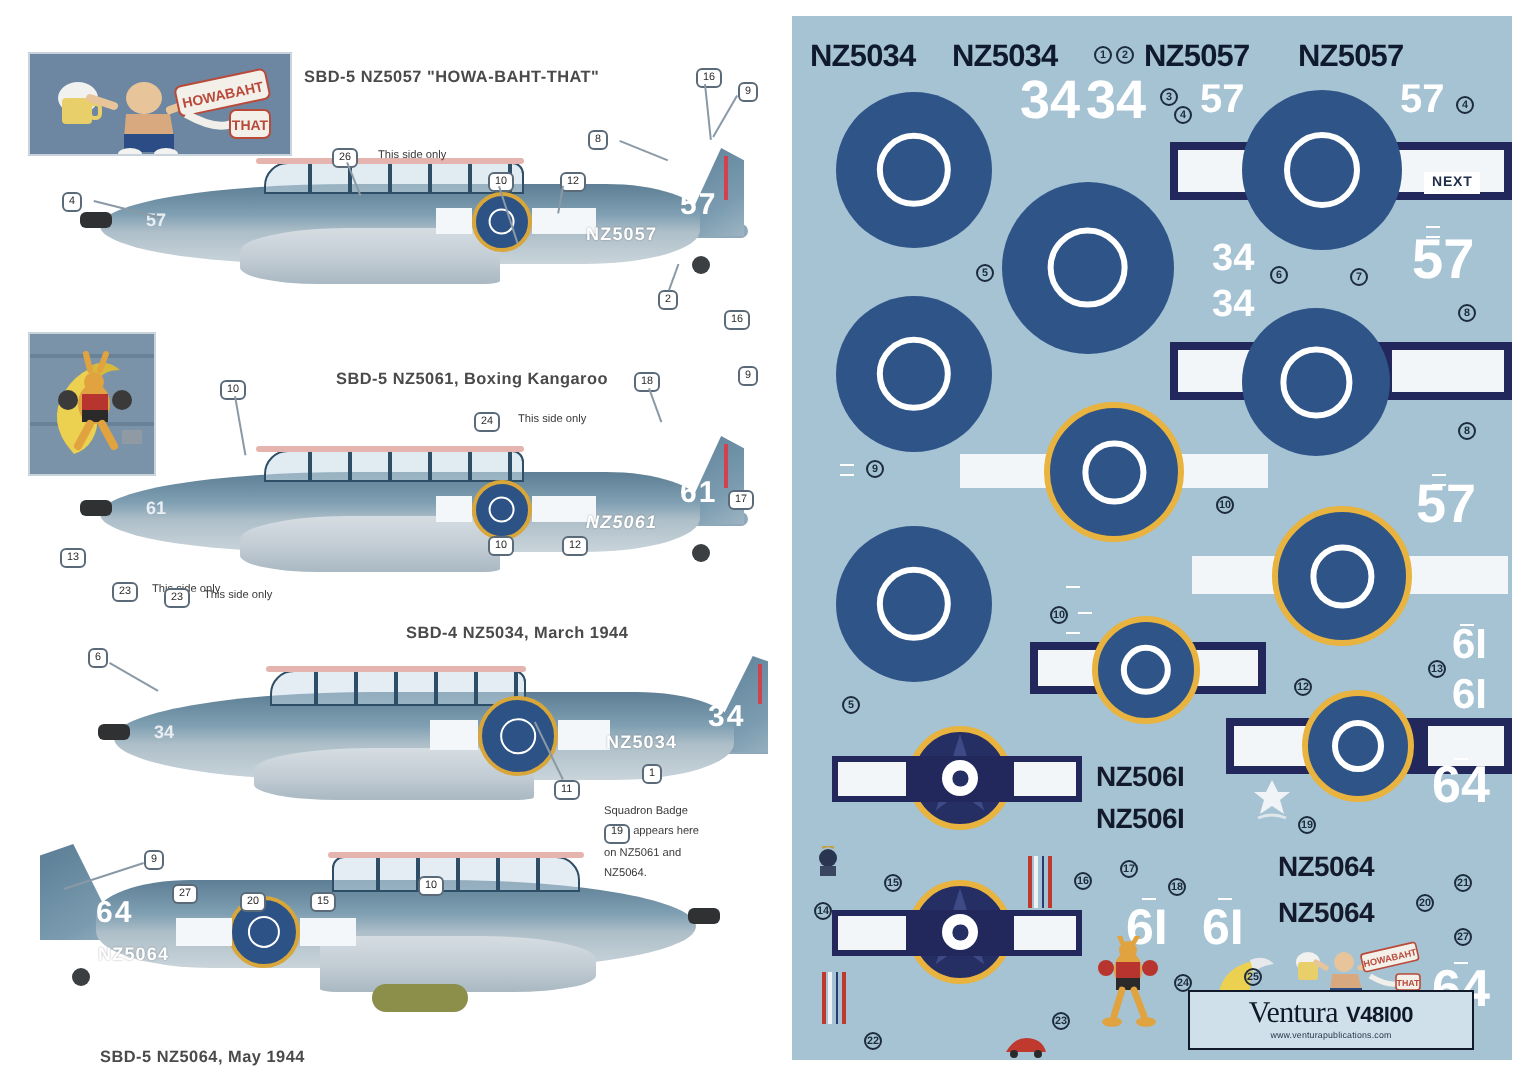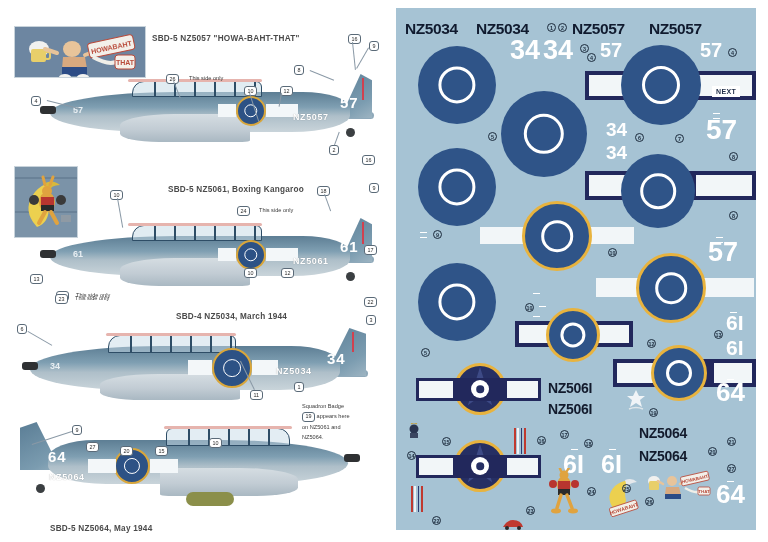--- a/index.html
+++ b/index.html
@@ -273,21 +273,21 @@
         <div class="rudder-stripe" style="left:322px; top:10px; height:22px;"></div>
         <div class="fuse" style="left:10px; top:24px; width:300px; height:40px;"></div>
         <div class="wing" style="left:80px; top:46px; width:130px; height:28px; border-radius:42% 10% 6% 30%;"></div>
         <div class="canopy-frame" style="left:92px; top:13px; width:130px; height:16px; border-radius:12px 6px 0 0; background:rgba(200,220,232,.55);"></div>
         <div style="position:absolute;left:96px;top:13px;width:122px;height:16px;
              background:repeating-linear-gradient(90deg,transparent 0 18px,#2e4d66 18px 20px);"></div>
         <div style="position:absolute;left:88px;top:11px;width:134px;height:3px;background:#e6b4ae;border-radius:3px;"></div>
         <div class="roundel-ac" style="left:196px; top:28px; width:30px; height:30px;"></div>
         <div style="position:absolute;left:178px;top:36px;width:18px;height:13px;background:#f3f7f9;"></div>
         <div style="position:absolute;left:226px;top:36px;width:32px;height:13px;background:#f3f7f9;"></div>
-        <div class="serial" style="left:253px; top:44px;">NZ5061</div>
+        <div class="serial" style="left:253px; top:44px;font-style:italic;">NZ5061</div>
         <div class="tailnum" style="left:300px; top:26px;">61</div>
         <div class="nosenum" style="left:33px; top:37px;">61</div>
         <div class="prop-hub" style="left:0px; top:38px; width:16px; height:8px;"></div>
         <div class="tailwheel" style="left:306px; top:60px; width:9px; height:9px;"></div>
       </div>
 
       <div class="call" style="left:110px; top:40px;">10</div>
       <div class="leader" style="left:118px; top:48px; width:30px; transform:rotate(80deg);"></div>
 
       <div class="call" style="left:237px; top:56px;">24</div>
@@ -299,21 +299,21 @@
       <div class="call" style="left:362px; top:5px;">16</div>
       <div class="call" style="left:369px; top:33px;">9</div>
       <div class="call" style="left:364px; top:95px;">17</div>
       <div class="call" style="left:30px; top:124px;">13</div>
       <div class="call" style="left:281px; top:118px;">12</div>
       <div class="call" style="left:244px; top:118px;">10</div>
       <div class="call" style="left:56px; top:141px;">23</div>
       <div class="sidenote" style="left:76px; top:142px;">This side only</div>
     </div>
 
-    <div class="profile-block" style="top:286px; height:130px;">
+    <div class="profile-block" style="top:286px; height:130px;margin-left:27px;">
 
       <div class="caption" style="left:176px; top:26px;">SBD-4 NZ5034, March 1944</div>
 
       <div class="ac" style="left:22px; top:32px; width:350px; height:90px;">
         <div class="tailplane" style="left:288px; top:52px; width:58px; height:7px; border-radius:2px 8px 8px 2px;"></div>
         <div class="tailfin" style="left:292px; top:10px; width:52px; height:48px; clip-path:polygon(22% 100%,68% 0%,100% 12%,100% 100%);"></div>
         <div class="rudder-stripe" style="left:330px; top:14px; height:20px;"></div>
         <div class="fuse" style="left:8px; top:28px; width:310px; height:44px;"></div>
         <div class="wing" style="left:78px; top:56px; width:140px; height:26px; border-radius:42% 10% 6% 30%;"></div>
         <div class="canopy-frame" style="left:86px; top:17px; width:128px; height:18px; border-radius:12px 6px 0 0; background:rgba(200,220,232,.5);"></div>
@@ -591,16 +591,23 @@
             <rect x="36" y="4" width="28" height="9" rx="1.5" fill="#f3f0ea" stroke="#b94a3a" stroke-width=".8"></rect>
             <text x="50" y="10.6" font-family="Liberation Sans, sans-serif" font-size="4.6" fill="#b94a3a" font-weight="bold" text-anchor="middle">HOWABAHT</text>
           </g>
           <path d="M40 18 Q52 25 58 20" stroke="#f0efe9" stroke-width="2.6" fill="none"></path>
           <rect x="53" y="17" width="12" height="8" rx="1.5" fill="#f3f0ea" stroke="#b94a3a" stroke-width=".8"></rect>
           <text x="59" y="23" font-family="Liberation Sans, sans-serif" font-size="4.4" fill="#b94a3a" font-weight="bold" text-anchor="middle">THAT</text>
         </svg>
       </div>
       <div class="cnum" style="left:249px; top:489px;">26</div>
 
+      <div class="logo-box" style="left:198px; top:487px; width:143px; height:30px;">
+        <div class="logo-row">
+          <span class="logo-v">Ventura</span>
+          <span class="logo-code">V48I00</span>
+        </div>
+        <div class="logo-url">www.venturapublications.com</div>
+      </div>
 
     </div>
   </div>
 </div>
 
 </body></html>

